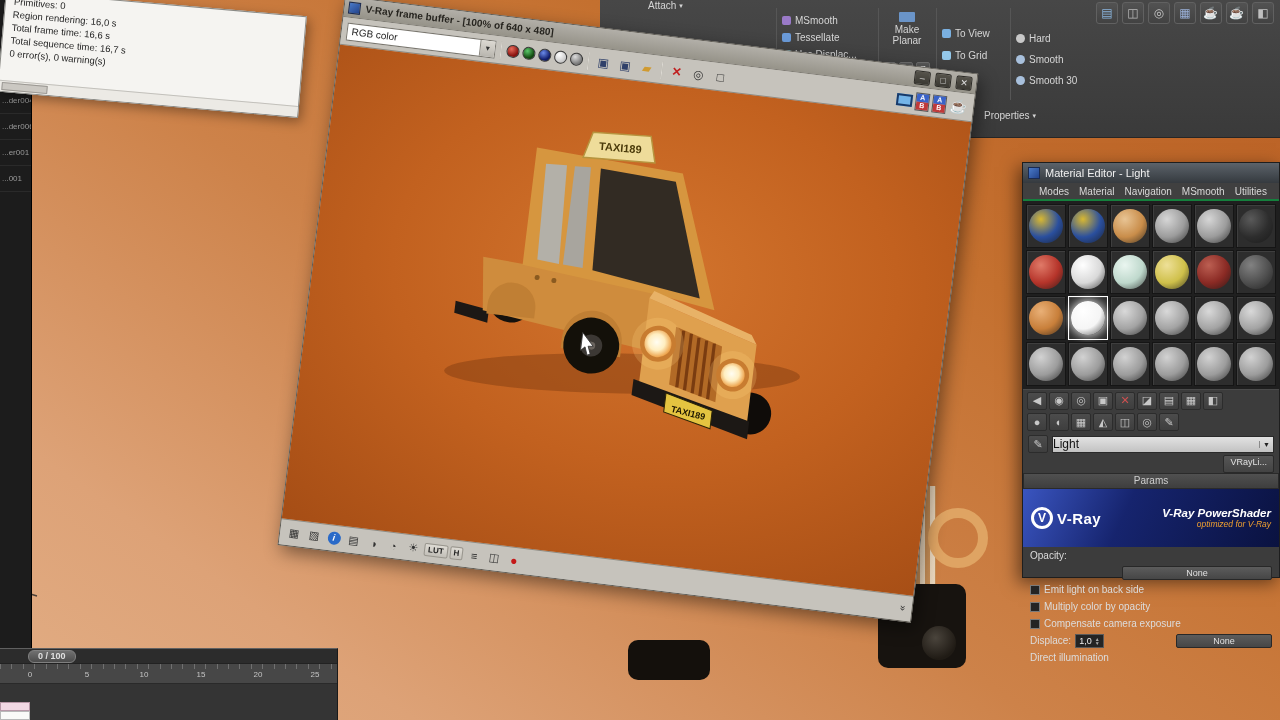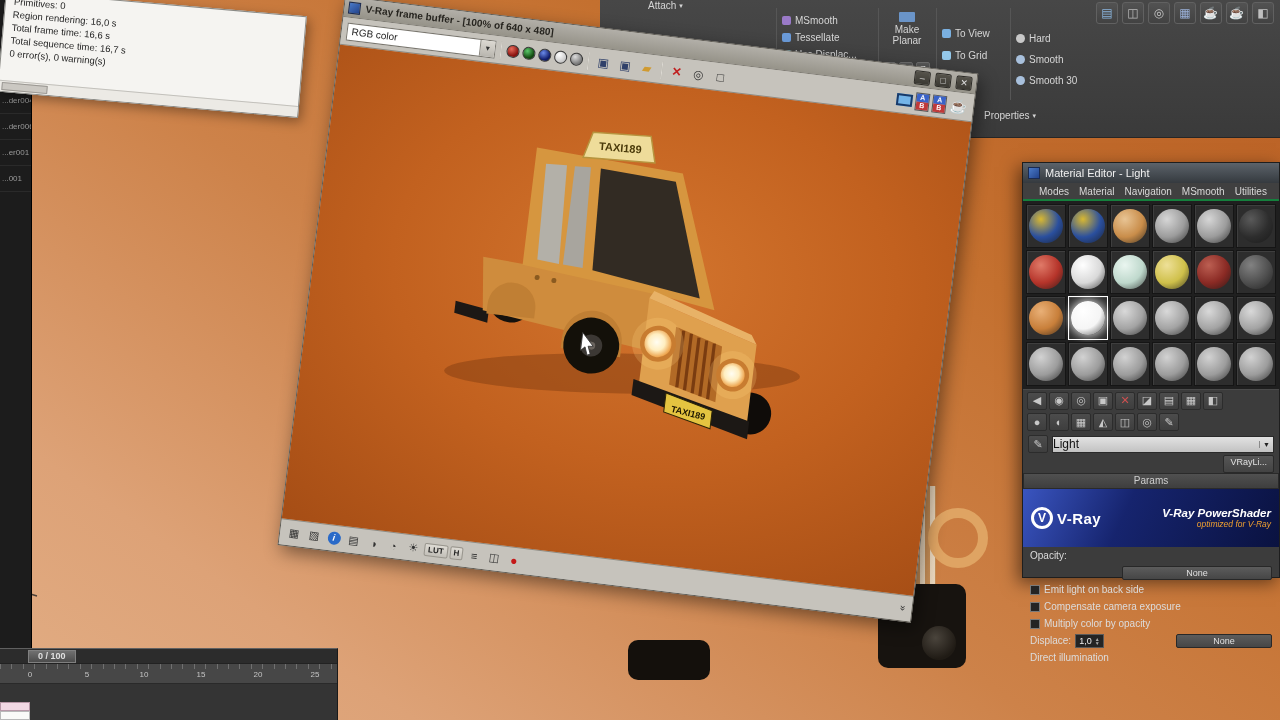--- a/index.html
+++ b/index.html
@@ -35,21 +35,21 @@
   
   .left-panel{left:0;top:0;width:32px;height:662px;background:#1c1c1c;border-right:1px solid #000;z-index:3;padding-top:88px}
   .lp-item{height:26px;border-bottom:1px solid #2a2a2a;font-size:8px;color:#9a9a9a;line-height:26px;
     padding-left:2px;overflow:hidden;white-space:nowrap}
 
   
   .timeline{left:0;top:648px;width:338px;height:72px;background:#3a3a3a;z-index:3;
     border-top:1px solid #606060;border-right:1px solid #1a1a1a}
   .tl-track{position:relative;height:15px;background:#2c2c2c;border-bottom:1px solid #222}
   .tl-slider{position:absolute;left:28px;top:1px;height:13px;padding:0 9px;font-size:9px;font-weight:bold;
-    color:#e0e0e0;background:linear-gradient(#707070,#4c4c4c);border:1px solid #808080;border-radius:0;line-height:11px}
+    color:#e0e0e0;background:linear-gradient(#707070,#4c4c4c);border:1px solid #808080;border-radius:6px;line-height:11px}
   .tl-ruler{position:relative;height:20px;background-color:#474747;border-bottom:1px solid #2a2a2a;
     background-image:repeating-linear-gradient(90deg,#707070 0 1px,transparent 1px 11.4px);
     background-size:100% 5px;background-repeat:no-repeat}
   .tick{position:absolute;top:6px;transform:translateX(-50%);font-size:8px;color:#c4c4c4}
   .tl-bottom{height:36px;background:#343434;position:relative}
 
   
   .stats{left:6px;top:-10px;width:302px;height:102px;z-index:5;background:#f5f4f1;border:1px solid #8a8a86;
     box-shadow:3px 4px 12px rgba(0,0,0,.35);transform:rotate(5deg);transform-origin:0 0;
     padding:3px 8px 14px;overflow:hidden}
@@ -528,25 +528,25 @@
   </div>
   <div class="prow">
     <span class="nbtn">None</span>
   </div>
   <div class="prow">
     <span class="cb"></span>
     <span class="plbl">Emit light on back side</span>
   </div>
   <div class="prow">
     <span class="cb"></span>
+    <span class="plbl">Multiply color by opacity</span>
+  </div>
+  <div class="prow">
+    <span class="cb"></span>
     <span class="plbl">Compensate camera exposure</span>
-  </div>
-  <div class="prow">
-    <span class="cb"></span>
-    <span class="plbl">Multiply color by opacity</span>
   </div>
   <div class="prow">
     <span class="plbl">Displace:</span>
     <span class="spin">
       <span>1,0</span>
         <span class="ar">
           <span>▲</span>
           <span>▼</span>
         </span>
     </span>

